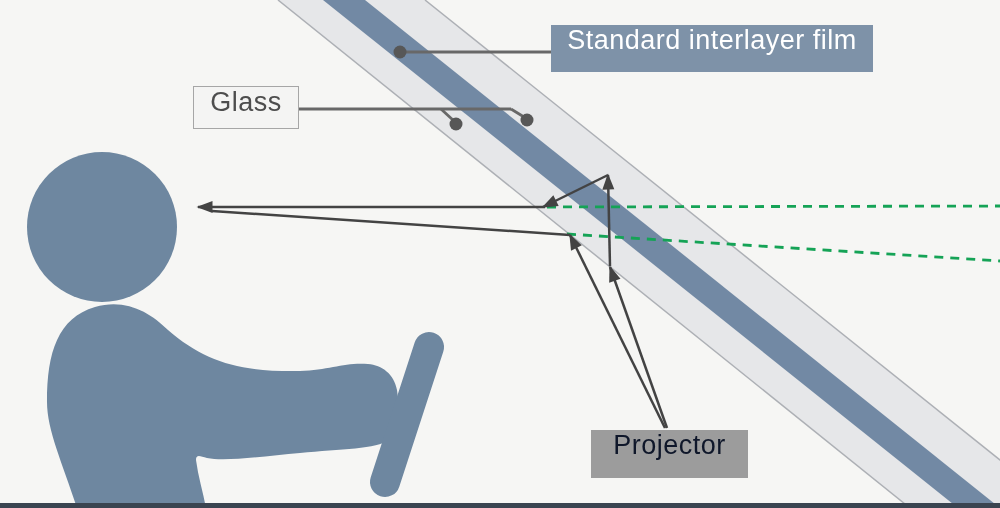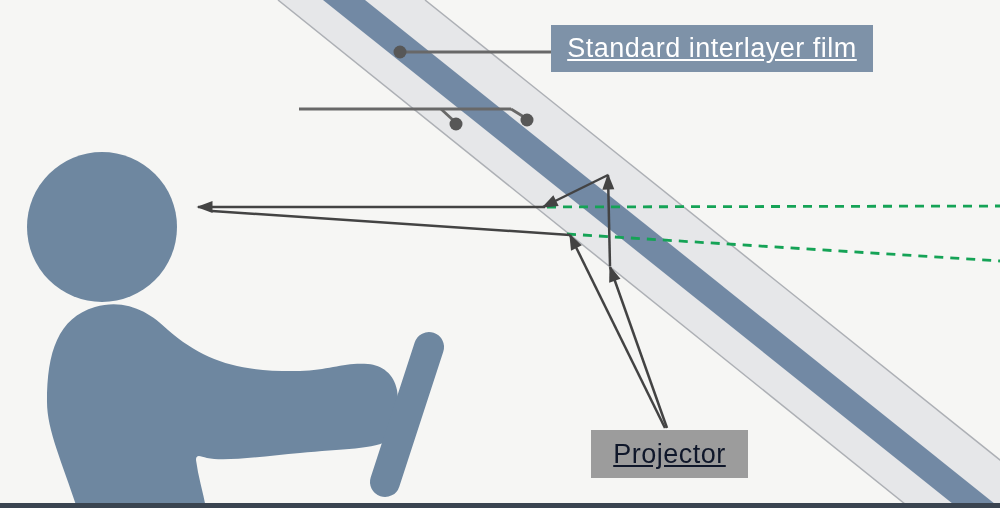--- a/index.html
+++ b/index.html
@@ -3,22 +3,22 @@
 <meta charset="utf-8">
 <style>
   html,body{margin:0;padding:0;background:#d8d8d8;}
   .stage{
     position:relative;width:1000px;height:508px;overflow:hidden;
     background:#F6F6F4;
     font-family:"Liberation Sans","DejaVu Sans",sans-serif;
   }
   .stage svg{position:absolute;left:0;top:0;}
   .label{
-    position:absolute;display:flex;align-items:center;justify-content:center;
-    font-weight:300;letter-spacing:0.5px;box-sizing:border-box;text-decoration:underline;
+    position:absolute;display:flex;justify-content:center;
+    font-weight:300;letter-spacing:0.5px;box-sizing:border-box;
   }
   .label-film{
     left:551px;top:25px;width:322px;height:47px;
     background:#7E92A8;color:#FFFFFF;font-size:27px;
   }
   .label-glass{
     left:193px;top:86px;width:106px;height:43px;
     background:#F4F4F3;border:1.5px solid #A6A6A6;color:#4D4D4D;font-size:27px;
   }
   .label-projector{
@@ -87,18 +87,21 @@
       <line x1="429" y1="347" x2="385" y2="482" stroke="#6E87A0" stroke-width="30" stroke-linecap="round"></line>
     </g>
 
     <rect x="0" y="503" width="1000" height="5" fill="#3A4450"></rect>
   </svg>
 
   <div class="label label-film">
     <span>Standard interlayer film</span>
   </div>
 
+  <div class="label label-glass">
+    <span>Glass</span>
+  </div>
 
   <div class="label label-projector">
     <span>Projector</span>
   </div>
 
 </div>
 
 </body></html>

